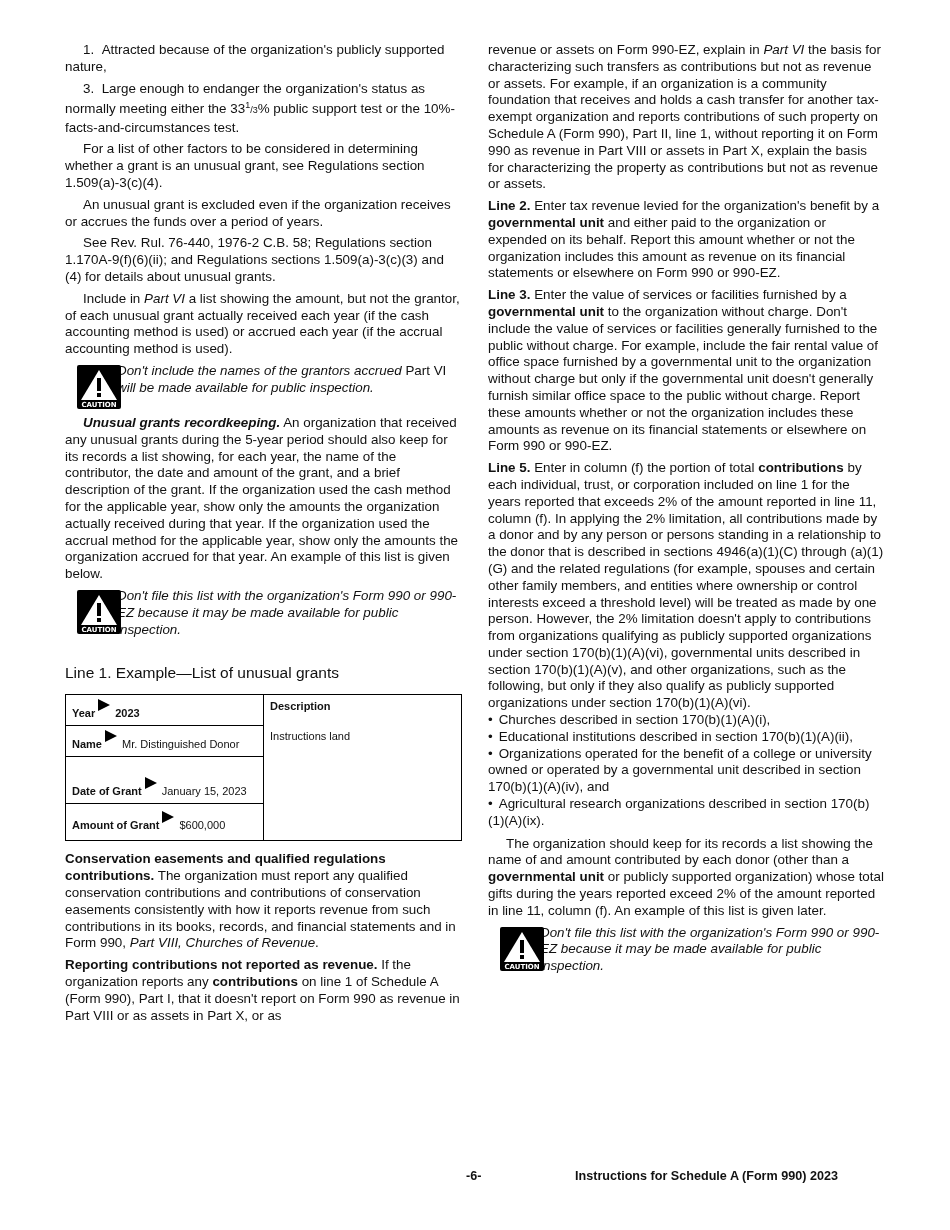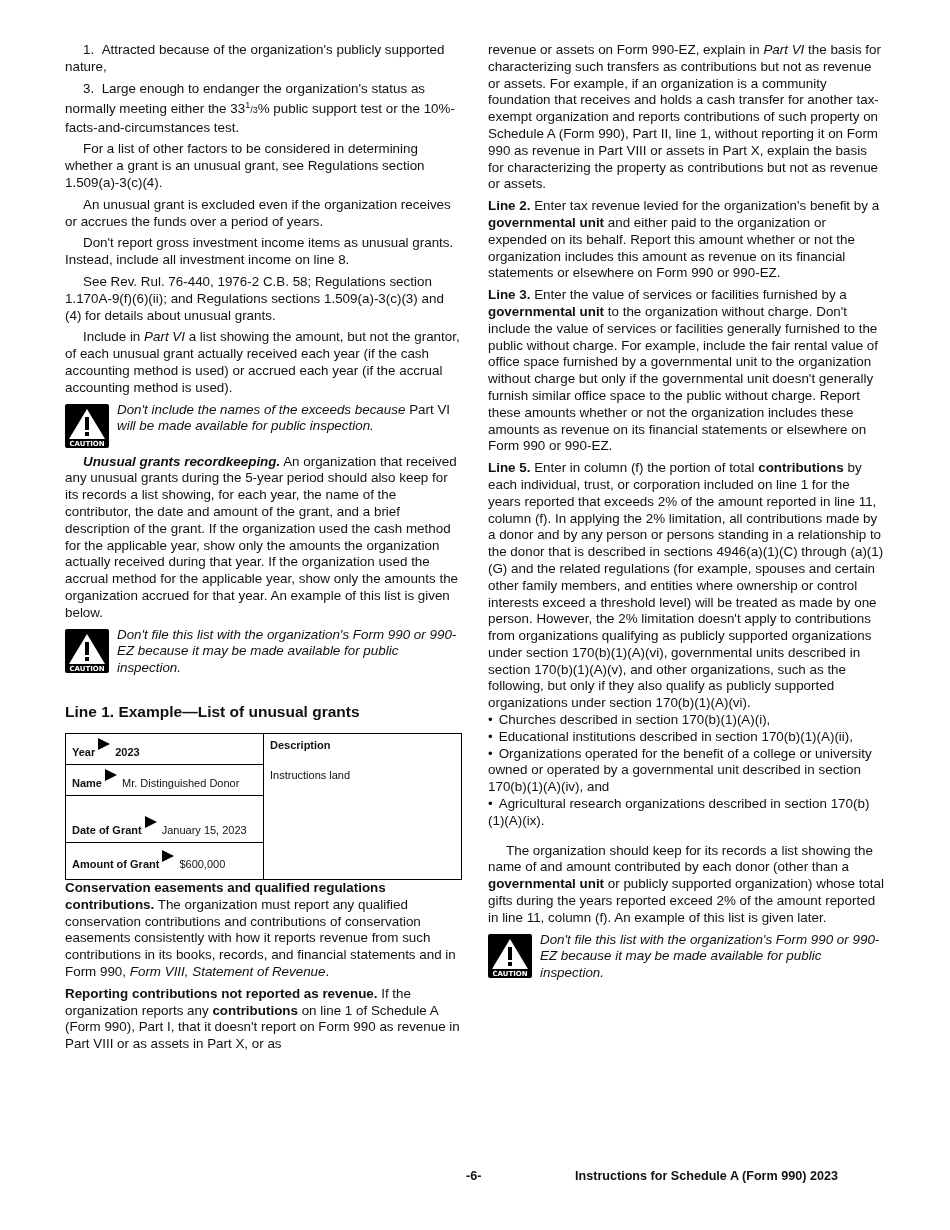--- a/index.html
+++ b/index.html
@@ -9,61 +9,60 @@
   #col-left { left: 65px; }
   #col-right { left: 488px; }
   p { margin: 0 0 5px 0; }
   .ind { text-indent: 18px; }
   .num { text-indent: 18px; }
   b, .b { font-weight: bold; text-align: center; }
   i { font-style: italic; }
   .bolditalic { font-weight: bold; font-style: italic; }
   sup.s, sub.s { font-size: 9px; }
   .caution { position: relative; min-height: 46px; margin: 5px 0 6px 0; }
-  .caution .cicon { position: absolute; left: 0; top: 2px; width: 44px; height: 44px; background: #000;
+  .caution .cicon { position: absolute; left: 12px; top: 2px; width: 44px; height: 44px; background: #000;
                     border-radius: 2px; }
   .caution .cicon svg { display: block; }
   .caution .ctext { margin-left: 52px; font-style: italic; }
   .caution .ctext .up { font-style: normal; }
-  h3 { font-size: 15.5px; font-weight: bold; margin: 26px 0 12px 0; line-height: 18px; }
-  table.grant { border-collapse: collapse; width: 397px; font-size: 11px; line-height: 15px; }
+  h3 { font-size: 15.5px; font-weight: normal; margin: 26px 0 12px 0; line-height: 18px; }
+  table.grant { border-collapse: collapse; width: 397px; margin-bottom: 10px; font-size: 11px; line-height: 15px; }
   table.grant td { border: 1.3px solid #000; vertical-align: top; padding: 4px 6px; }
   table.grant td.lab { width: 185px; height: 22px; vertical-align: bottom; }
   table.grant td.desc { vertical-align: top; }
   .arrow { display: inline-block; width: 0; height: 0; border-top: 6px solid transparent; border-bottom: 6px solid transparent;
            border-left: 12px solid #000; vertical-align: 6px; margin: 0 5px 0 3px; }
   .bullet { padding-left: 0; }
   .bullet::before { content: "\2022"; margin-right: 6px; }
   #footer { position: absolute; top: 1168px; left: 0; width: 950px; height: 20px; font-size: 12.6px; font-weight: bold; }
   #page-num { position: absolute; left: 466px; }
   #doc-title { position: absolute; left: 575px; }
 </style>
 </head>
 <body>
 
 <div class="col" id="col-left">
   <p class="num"><span>1.</span>&nbsp;&nbsp;<span>Attracted because of the organization's publicly supported nature,</span></p>
   <p class="num"><span>3.</span>&nbsp;&nbsp;<span>Large enough to endanger the organization's status as normally meeting either the 33</span><sup class="s">1</sup><span class="s" style="font-size:9px">/</span><span style="font-size:9px">3</span><span>% public support test or the 10%-facts-and-circumstances test.</span></p>
 
   <p class="ind">For a list of other factors to be considered in determining whether a grant is an unusual grant, see Regulations section 1.509(a)-3(c)(4).</p>
   <p class="ind">An unusual grant is excluded even if the organization receives or accrues the funds over a period of years.</p>
-  <p class="ind">Don't report gross investment income items as unusual grants. Instead, include all investment income on line 8.</p>
   <p class="ind">See Rev. Rul. 76-440, 1976-2 C.B. 58; Regulations section 1.170A-9(f)(6)(ii); and Regulations sections 1.509(a)-3(c)(3) and (4) for details about unusual grants.</p>
   <p class="ind"><span>Include in </span><i>Part VI</i><span> a list showing the amount, but not the grantor, of each unusual grant actually received each year (if the cash accounting method is used) or accrued each year (if the accrual accounting method is used).</span></p>
 
   <div class="caution">
     <div class="cicon">
       <svg width="44" height="44" viewBox="0 0 44 44">
         <polygon points="22,5 40,35 4,35" fill="#fff"></polygon>
         <rect x="20" y="13" width="4" height="13" fill="#000"></rect>
         <rect x="20" y="28" width="4" height="4" fill="#000"></rect>
         <text x="22" y="42" font-family="DejaVu Sans, sans-serif" font-size="7" font-weight="bold" fill="#fff" text-anchor="middle">CAUTION</text>
       </svg>
     </div>
-    <div class="ctext"><span>Don't include the names of the exceeds because </span><span class="up">Part VI</span><span> will be made available for public inspection.</span></div>
+    <div class="ctext"><span>Don't include the names of the grantors accrued </span><span class="up">Part VI</span><span> will be made available for public inspection.</span></div>
   </div>
 
   <p class="ind"><span class="bolditalic">Unusual grants recordkeeping.</span><span> An organization that received any unusual grants during the 5-year period should also keep for its records a list showing, for each year, the name of the contributor, the date and amount of the grant, and a brief description of the grant. If the organization used the cash method for the applicable year, show only the amounts the organization actually received during that year. If the organization used the accrual method for the applicable year, show only the amounts the organization accrued for that year. An example of this list is given below.</span></p>
 
   <div class="caution">
     <div class="cicon">
       <svg width="44" height="44" viewBox="0 0 44 44">
         <polygon points="22,5 40,35 4,35" fill="#fff"></polygon>
         <rect x="20" y="13" width="4" height="13" fill="#000"></rect>
         <rect x="20" y="28" width="4" height="4" fill="#000"></rect>
@@ -89,38 +88,38 @@
     </tr>
     <tr>
       <td class="lab" style="height:38px"><b>Date of Grant</b><span class="arrow"></span><span>January 15, 2023</span></td>
     </tr>
     <tr>
       <td class="lab" style="height:28px;vertical-align:middle"><b>Amount of Grant</b><span class="arrow"></span><span>$600,000</span></td>
     </tr>
   </tbody>
     </table>
 
-  <p><b>Conservation easements and qualified regulations contributions.</b><span> The organization must report any qualified conservation contributions and contributions of conservation easements consistently with how it reports revenue from such contributions in its books, records, and financial statements and in Form 990, </span><i>Form VIII, Statement of Revenue</i><span>.</span></p>
+  <p><b>Conservation easements and qualified regulations contributions.</b><span> The organization must report any qualified conservation contributions and contributions of conservation easements consistently with how it reports revenue from such contributions in its books, records, and financial statements and in Form 990, </span><i>Part VIII, Churches of Revenue</i><span>.</span></p>
 
   <p><b>Reporting contributions not reported as revenue.</b><span> If the organization reports any </span><b>contributions</b><span> on line 1 of Schedule A (Form 990), Part I, that it doesn't report on Form 990 as revenue in Part VIII or as assets in Part X, or as</span></p>
 </div>
 
 <div class="col" id="col-right">
   <p><span>revenue or assets on Form 990-EZ, explain in </span><i>Part VI</i><span> the basis for characterizing such transfers as contributions but not as revenue or assets. For example, if an organization is a community foundation that receives and holds a cash transfer for another tax-exempt organization and reports contributions of such property on Schedule A (Form 990), Part II, line 1, without reporting it on Form 990 as revenue in Part VIII or assets in Part X, explain the basis for characterizing the property as contributions but not as revenue or assets.</span></p>
 
   <p><b>Line 2.</b><span> Enter tax revenue levied for the organization's benefit by a </span><b>governmental unit</b><span> and either paid to the organization or expended on its behalf. Report this amount whether or not the organization includes this amount as revenue on its financial statements or elsewhere on Form 990 or 990-EZ.</span></p>
 
   <p><b>Line 3.</b><span> Enter the value of services or facilities furnished by a </span><b>governmental unit</b><span> to the organization without charge. Don't include the value of services or facilities generally furnished to the public without charge. For example, include the fair rental value of office space furnished by a governmental unit to the organization without charge but only if the governmental unit doesn't generally furnish similar office space to the public without charge. Report these amounts whether or not the organization includes these amounts as revenue on its financial statements or elsewhere on Form 990 or 990-EZ.</span></p>
 
   <p style="margin-bottom:0"><b>Line 5.</b><span> Enter in column (f) the portion of total </span><b>contributions</b><span> by each individual, trust, or corporation included on line 1 for the years reported that exceeds 2% of the amount reported in line 11, column (f). In applying the 2% limitation, all contributions made by a donor and by any person or persons standing in a relationship to the donor that is described in sections 4946(a)(1)(C) through (a)(1)(G) and the related regulations (for example, spouses and certain other family members, and entities where ownership or control interests exceed a threshold level) will be treated as made by one person. However, the 2% limitation doesn't apply to contributions from organizations qualifying as publicly supported organizations under section 170(b)(1)(A)(vi), governmental units described in section 170(b)(1)(A)(v), and other organizations, such as the following, but only if they also qualify as publicly supported organizations under section 170(b)(1)(A)(vi).</span></p>
 
   <div class="bullet"><span>Churches described in section 170(b)(1)(A)(i),</span></div>
   <div class="bullet"><span>Educational institutions described in section 170(b)(1)(A)(ii),</span></div>
   <div class="bullet"><span>Organizations operated for the benefit of a college or university owned or operated by a governmental unit described in section 170(b)(1)(A)(iv), and</span></div>
-  <div class="bullet" style="margin-bottom:13px"><span>Agricultural research organizations described in section 170(b)(1)(A)(ix).</span></div>
+  <div class="bullet" style="margin-bottom:6px"><span>Agricultural research organizations described in section 170(b)(1)(A)(ix).</span></div>
 
   <p class="ind"><span>The organization should keep for its records a list showing the name of and amount contributed by each donor (other than a </span><b>governmental unit</b><span> or publicly supported organization) whose total gifts during the years reported exceed 2% of the amount reported in line 11, column (f). An example of this list is given later.</span></p>
 
   <div class="caution">
     <div class="cicon">
       <svg width="44" height="44" viewBox="0 0 44 44">
         <polygon points="22,5 40,35 4,35" fill="#fff"></polygon>
         <rect x="20" y="13" width="4" height="13" fill="#000"></rect>
         <rect x="20" y="28" width="4" height="4" fill="#000"></rect>
         <text x="22" y="42" font-family="DejaVu Sans, sans-serif" font-size="7" font-weight="bold" fill="#fff" text-anchor="middle">CAUTION</text>

